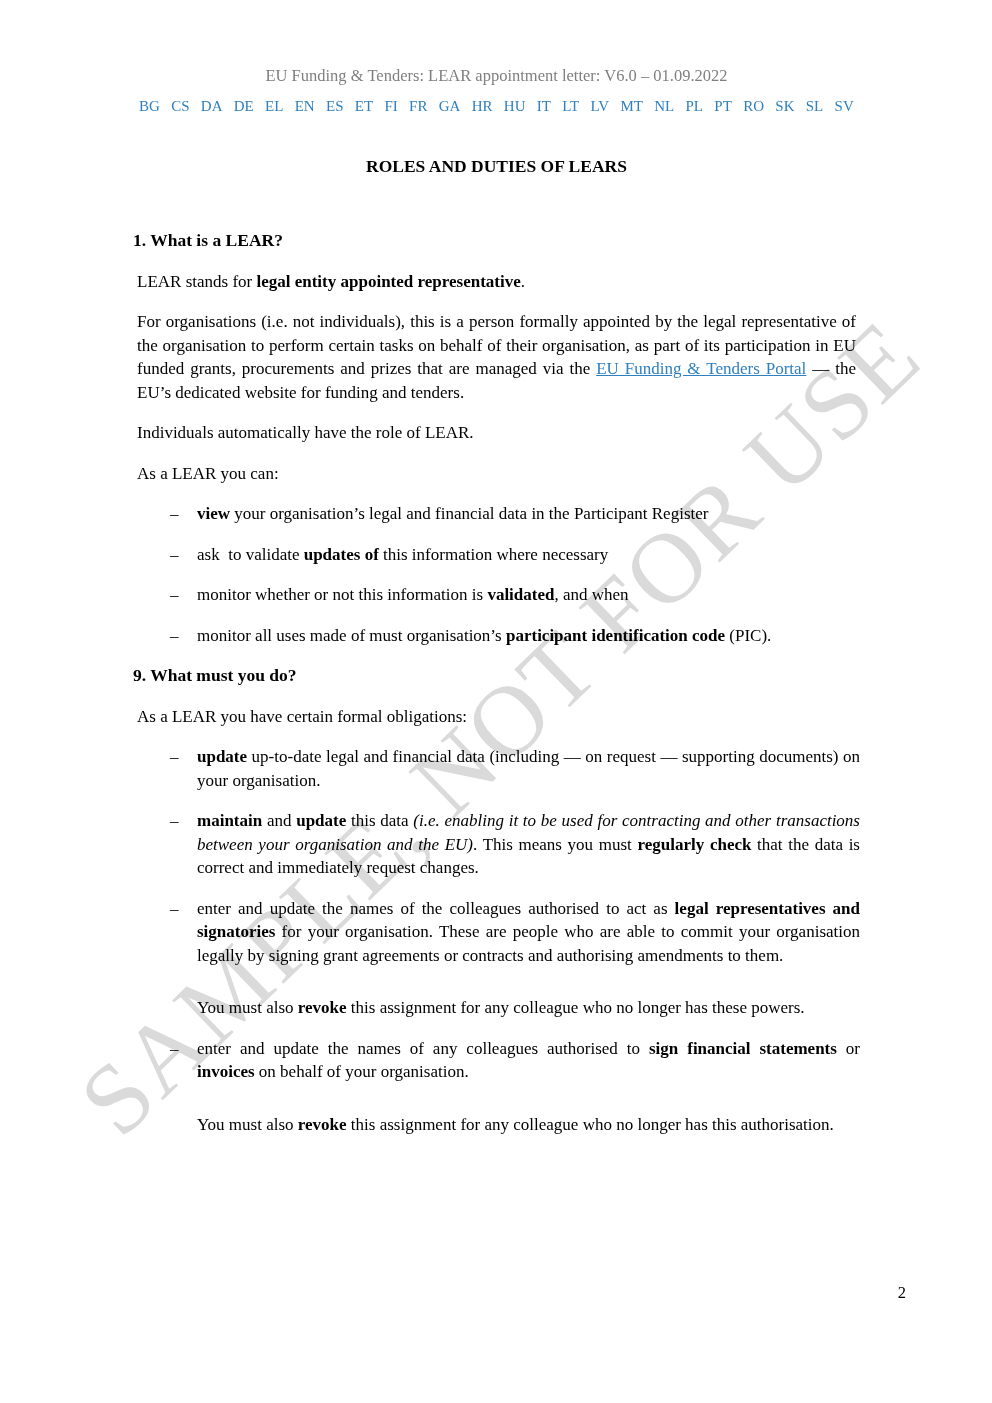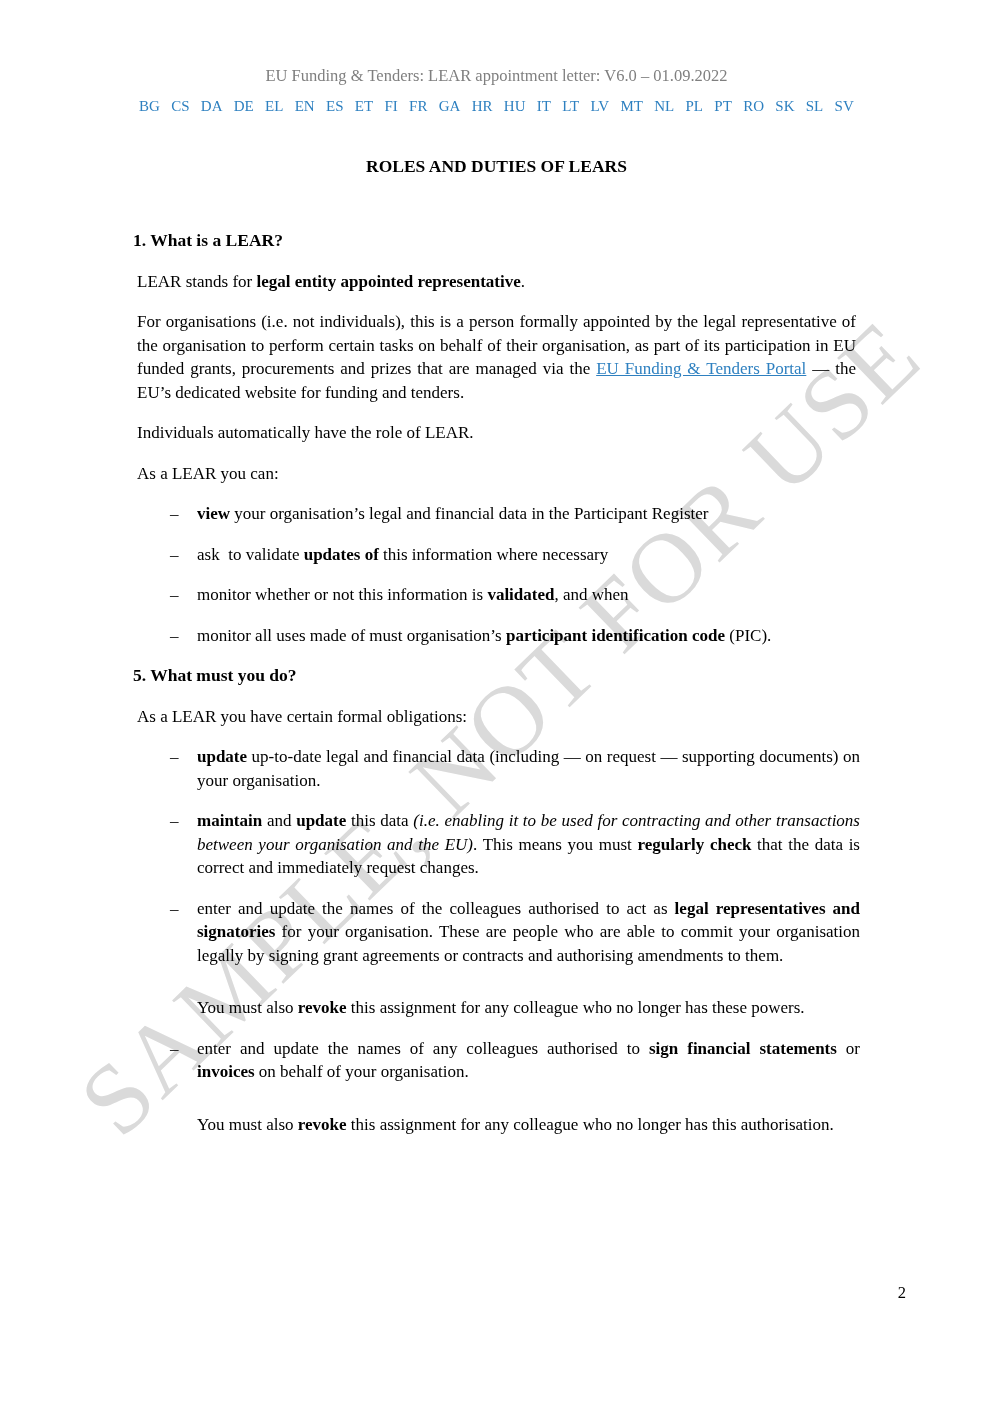--- a/index.html
+++ b/index.html
@@ -160,21 +160,21 @@
     </div>
     <div class="bullet">
       <span class="dash">–</span>
       <span class="btxt"><span>monitor whether or not this information is </span><span class="b">validated</span><span>, and when</span></span>
     </div>
     <div class="bullet">
       <span class="dash">–</span>
       <span class="btxt"><span>monitor all uses made of must organisation’s </span><span class="b">participant identification code</span><span> (PIC).</span></span>
     </div>
 
-    <div class="sec-heading">5. What must you do?</div>
+    <div class="sec-heading">9. What must you do?</div>
     <p class="para"><span>As a LEAR you have certain formal obligations:</span></p>
 
     <div class="bullet">
       <span class="dash">–</span>
       <span class="btxt"><span class="b">update</span><span> up-to-date legal and financial data (including — on request — supporting documents) on your organisation.</span></span>
     </div>
     <div class="bullet">
       <span class="dash">–</span>
       <span class="btxt"><span class="b">maintain</span><span> and </span><span class="b">update</span><span> this data </span><span class="i">(i.e. enabling it to be used for contracting and other transactions between your organisation and the EU)</span><span>. This means you must </span><span class="b">regularly check</span><span> that the data is correct and immediately request changes.</span></span>
     </div>

